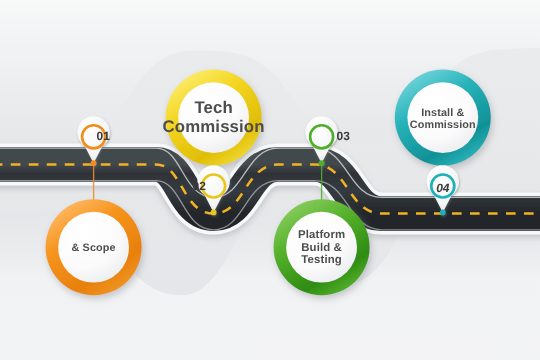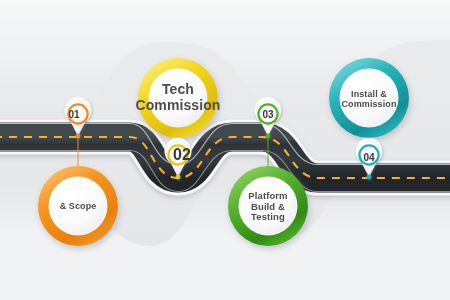--- a/index.html
+++ b/index.html
@@ -211,18 +211,18 @@
   </div>
 
   <div class="node-label" style="left:232px;top:184px;width:72px;height:46px;font-size:9.5px;">
     <div>
       <span>Platform</span>
       <span>Build &amp;</span>
       <span>Testing</span>
     </div>
   </div>
 
-  <div class="pin-num" style="left:60px;top:106px;width:28px;height:16px;font-size:10px;">01</div>
-  <div class="pin-num" style="left:168px;top:147px;width:28px;height:16px;font-size:16px;">02</div>
-  <div class="pin-num" style="left:254px;top:106px;width:28px;height:16px;font-size:10px;">03</div>
-  <div class="pin-num" style="left:355px;top:147px;width:28px;height:20px;font-size:10px;">04</div>
+  <div class="pin-num" style="left:72px;top:106px;width:28px;height:16px;font-size:10px;">01</div>
+  <div class="pin-num" style="left:152px;top:147px;width:28px;height:16px;font-size:10px;">02</div>
+  <div class="pin-num" style="left:272px;top:106px;width:28px;height:16px;font-size:10px;">03</div>
+  <div class="pin-num" style="left:355px;top:147px;width:28px;height:20px;font-size:10px;font-style:italic;">04</div>
 
 </div>
 
 </body></html>

